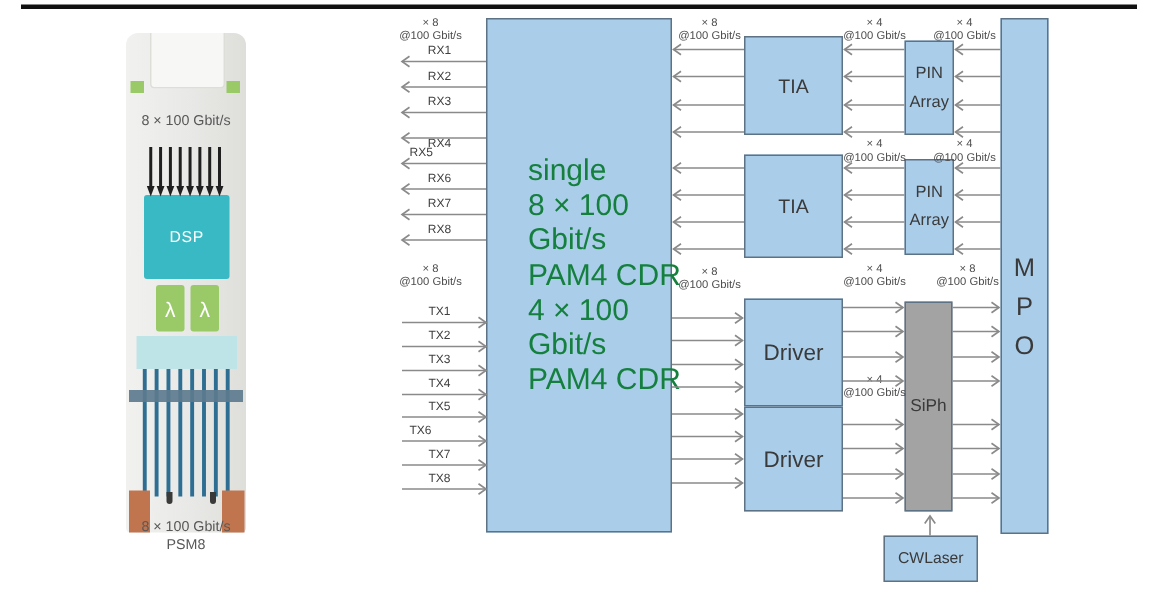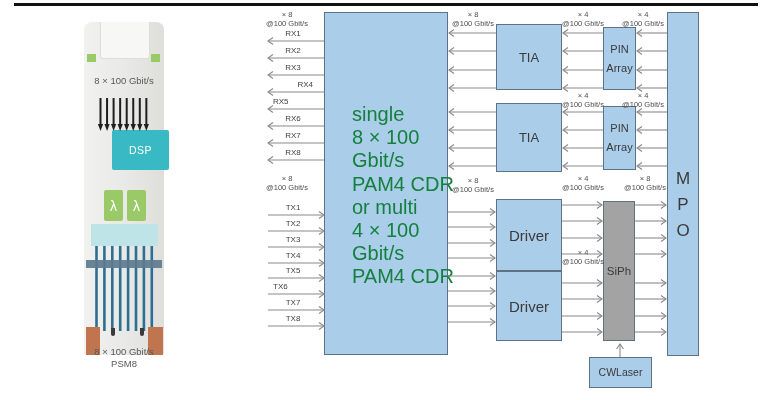--- a/index.html
+++ b/index.html
@@ -15,33 +15,32 @@
 <div id="page">
 
   <div class="abs" id="toprule" style="left: 14px; top: 3px; width: 744px; height: 3px; background: rgb(17, 17, 17);"></div>
 
   <div class="abs" style="left:84px;top:22px;width:80px;height:333px;">
     <div class="abs" id="mod-body" style="left: 0px; top: 0px; width: 80px; height: 333px; border-radius: 8px 8px 3px 3px; background: linear-gradient(90deg, rgb(241, 241, 239), rgb(232, 232, 230) 55%, rgb(222, 222, 218));"></div>
     <div class="abs" id="mod-latch" style="left: 16px; top: 0px; width: 48px; height: 36px; border-radius: 0px 0px 3px 3px; background: rgb(247, 247, 245); border-top: none; border-right: 1px solid rgb(222, 222, 216); border-bottom: 1px solid rgb(222, 222, 216); border-left: 1px solid rgb(222, 222, 216); border-image: initial;"></div>
     <div class="abs" id="nub-l" style="left: 3px; top: 32px; width: 9px; height: 8px; background: rgb(154, 202, 104);"></div>
     <div class="abs" id="nub-r" style="left: 67px; top: 32px; width: 9px; height: 8px; background: rgb(154, 202, 104);"></div>
     <div class="abs" id="mod-top-rate" style="left: -4px; top: 53px; width: 88px; text-align: center; font-size: 9.5px; color: rgb(88, 88, 88);">8 × 100 Gbit/s</div>
-    <div class="abs ctr" id="dsp" style="left: 12px; top: 108px; width: 57px; height: 40px; color: rgb(255, 255, 255); font-size: 10.5px; letter-spacing: 0.5px; border-radius: 2px; background: rgb(57, 185, 195); margin-left: 16px;">DSP</div>
+    <div class="abs ctr" id="dsp" style="left: 12px; top: 108px; width: 57px; height: 56px; color: rgb(255, 255, 255); font-size: 10.5px; letter-spacing: 0.5px; border-radius: 2px; background: rgb(57, 185, 195);">DSP</div>
     <div class="abs ctr" id="lam-l" style="left: 20px; top: 168px; width: 19px; height: 31px; color: rgb(255, 255, 255); font-size: 14px; border-radius: 2px; background: rgb(154, 202, 104);">λ</div>
     <div class="abs ctr" id="lam-r" style="left: 43px; top: 168px; width: 19px; height: 31px; color: rgb(255, 255, 255); font-size: 14px; border-radius: 2px; background: rgb(154, 202, 104);">λ</div>
     <div class="abs" id="pale-bar" style="left: 7px; top: 202px; width: 67px; height: 22px; background: rgb(191, 228, 232);"></div>
   </div>
 
   <div id="diagram">
       <div class="abs" style="left: 324px; top: 12px; width: 124px; height: 343px; background: rgb(170, 205, 234); border: 1px solid rgb(93, 114, 133); box-sizing: border-box;"></div>
       <div class="abs" style="left: 352px; top: 103px; width: 110px; font-size: 20px; line-height: 23.2px; color: #15803d;">
         <div>single</div>
         <div>8 × 100 Gbit/s</div>
         <div>PAM4 CDR</div>
-        <div>or multi</div>
         <div>4 × 100 Gbit/s</div>
         <div>PAM4 CDR</div>
       </div>
       <div class="abs ctr" style="left: 496px; top: 24px; width: 66px; height: 66px; background: rgb(170, 205, 234); border: 1px solid rgb(93, 114, 133); box-sizing: border-box; font-size: 13px; color: rgb(58, 58, 58);">TIA</div>
       <div class="abs ctr" style="left: 496px; top: 103px; width: 66px; height: 69px; background: rgb(170, 205, 234); border: 1px solid rgb(93, 114, 133); box-sizing: border-box; font-size: 13px; color: rgb(58, 58, 58);">TIA</div>
       <div class="abs ctr" style="left: 603px; top: 27px; width: 33px; height: 63px; background: rgb(170, 205, 234); border: 1px solid rgb(93, 114, 133); box-sizing: border-box; flex-direction: column; font-size: 11px; line-height: 19px; color: rgb(58, 58, 58);">
         <div>PIN</div>
         <div>Array</div>
       </div>
       <div class="abs ctr" style="left: 603px; top: 106px; width: 33px; height: 64px; background: rgb(170, 205, 234); border: 1px solid rgb(93, 114, 133); box-sizing: border-box; flex-direction: column; font-size: 11px; line-height: 19px; color: rgb(58, 58, 58);">
@@ -101,21 +100,21 @@
         <div>× 8</div>
         <div>@100 Gbit/s</div>
       </div>
       <div class="abs" style="left: 553px; top: 249px; width: 60px; text-align: center; font-size: 7.5px; line-height: 8.5px; color: rgb(77, 77, 77);">
         <div>× 4</div>
         <div>@100 Gbit/s</div>
       </div>
       <div class="abs" style="left: 273px; top: 29px; width: 40px; text-align: center; font-size: 8px; color: rgb(63, 63, 63);">RX1</div>
       <div class="abs" style="left: 273px; top: 46px; width: 40px; text-align: center; font-size: 8px; color: rgb(63, 63, 63);">RX2</div>
       <div class="abs" style="left: 273px; top: 63px; width: 40px; text-align: center; font-size: 8px; color: rgb(63, 63, 63);">RX3</div>
-      <div class="abs" style="left: 273px; top: 80px; width: 40px; text-align: right; font-size: 8px; color: rgb(63, 63, 63);">RX4</div>
+      <div class="abs" style="left: 273px; top: 91px; width: 40px; text-align: center; font-size: 8px; color: rgb(63, 63, 63);">RX4</div>
       <div class="abs" style="left: 273px; top: 97px; width: 40px; font-size: 8px; color: rgb(63, 63, 63);">RX5</div>
       <div class="abs" style="left: 273px; top: 114px; width: 40px; text-align: center; font-size: 8px; color: rgb(63, 63, 63);">RX6</div>
       <div class="abs" style="left: 273px; top: 131px; width: 40px; text-align: center; font-size: 8px; color: rgb(63, 63, 63);">RX7</div>
       <div class="abs" style="left: 273px; top: 148px; width: 40px; text-align: center; font-size: 8px; color: rgb(63, 63, 63);">RX8</div>
       <div class="abs" style="left: 273px; top: 203px; width: 40px; text-align: center; font-size: 8px; color: rgb(63, 63, 63);">TX1</div>
       <div class="abs" style="left: 273px; top: 219px; width: 40px; text-align: center; font-size: 8px; color: rgb(63, 63, 63);">TX2</div>
       <div class="abs" style="left: 273px; top: 235px; width: 40px; text-align: center; font-size: 8px; color: rgb(63, 63, 63);">TX3</div>
       <div class="abs" style="left: 273px; top: 251px; width: 40px; text-align: center; font-size: 8px; color: rgb(63, 63, 63);">TX4</div>
       <div class="abs" style="left: 273px; top: 266px; width: 40px; text-align: center; font-size: 8px; color: rgb(63, 63, 63);">TX5</div>
       <div class="abs" style="left: 273px; top: 282px; width: 40px; text-align: left; font-size: 8px; color: rgb(63, 63, 63);">TX6</div>

